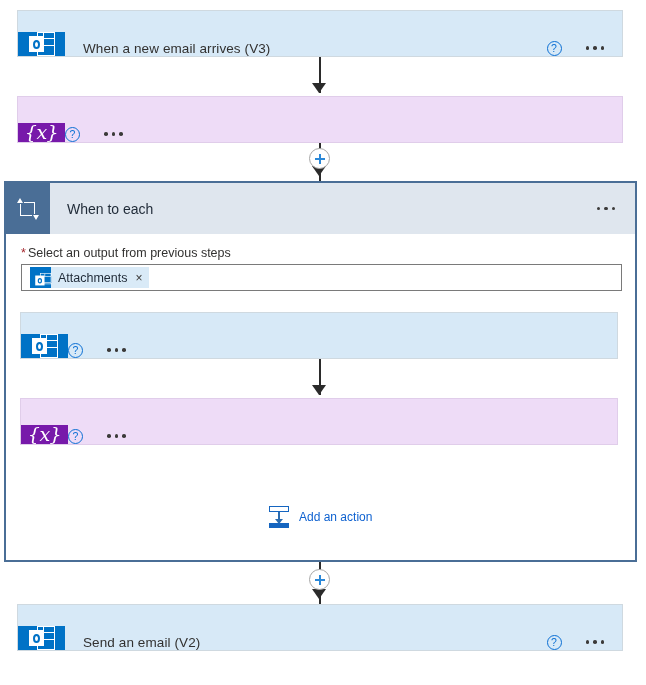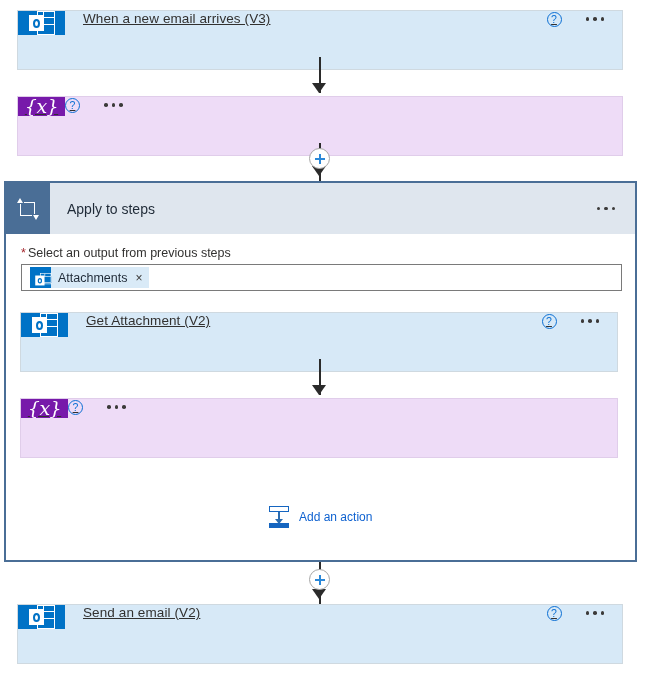--- a/index.html
+++ b/index.html
@@ -21,26 +21,25 @@
     position: absolute;
     left: 0; top: 0;
     width: 646px;
     height: 685px;
   }
 
   
   .card {
     position: absolute;
     display: flex;
-    align-items: flex-start;
-    height: 60px;
+    align-items: flex-end;
+    height: 47px;
     border: 1px solid #d6d6d6;
     box-sizing: border-box;
     background: #dceefb;
-    text-decoration: underline;
   }
   .card.outer { left: 17px; width: 606px; }
   .card.inner { left: 20px; width: 598px; }
 
   .card.connector-blue  { background: #d7e9f7; border-color: #cfd9e0; }
   .card.connector-purple { background: #eedcf7; border-color: #e0cdea; }
 
   .card-icon {
     width: 47px;
     min-width: 47px;
@@ -393,21 +392,21 @@
     <div id="loop-header">
       <div class="loop-icon">
         <div class="loop-glyph">
           <div class="sq"></div>
           <div class="mask-t"></div>
           <div class="mask-b"></div>
           <div class="ar-up"></div>
           <div class="ar-dn"></div>
         </div>
       </div>
-      <div class="loop-title">Apply to steps</div>
+      <div class="loop-title">When to each</div>
       <div class="card-actions">
         <div class="ellipsis">
           <i></i>
             <i></i>
             <i></i>
         </div>
       </div>
     </div>
 
   </div>
@@ -435,21 +434,20 @@
   <div class="card inner connector-blue" style="top:312px;">
     <div class="card-icon icon-outlook">
       <div class="ol-glyph">
         <div class="sheet"></div>
         <div class="env"></div>
         <div class="obox">
             <span></span>
           </div>
       </div>
     </div>
-    <div class="card-title">Get Attachment (V2)</div>
     <div class="card-actions">
       <div class="help-icon">?</div>
       <div class="ellipsis">
         <i></i>
           <i></i>
           <i></i>
       </div>
     </div>
   </div>
 

